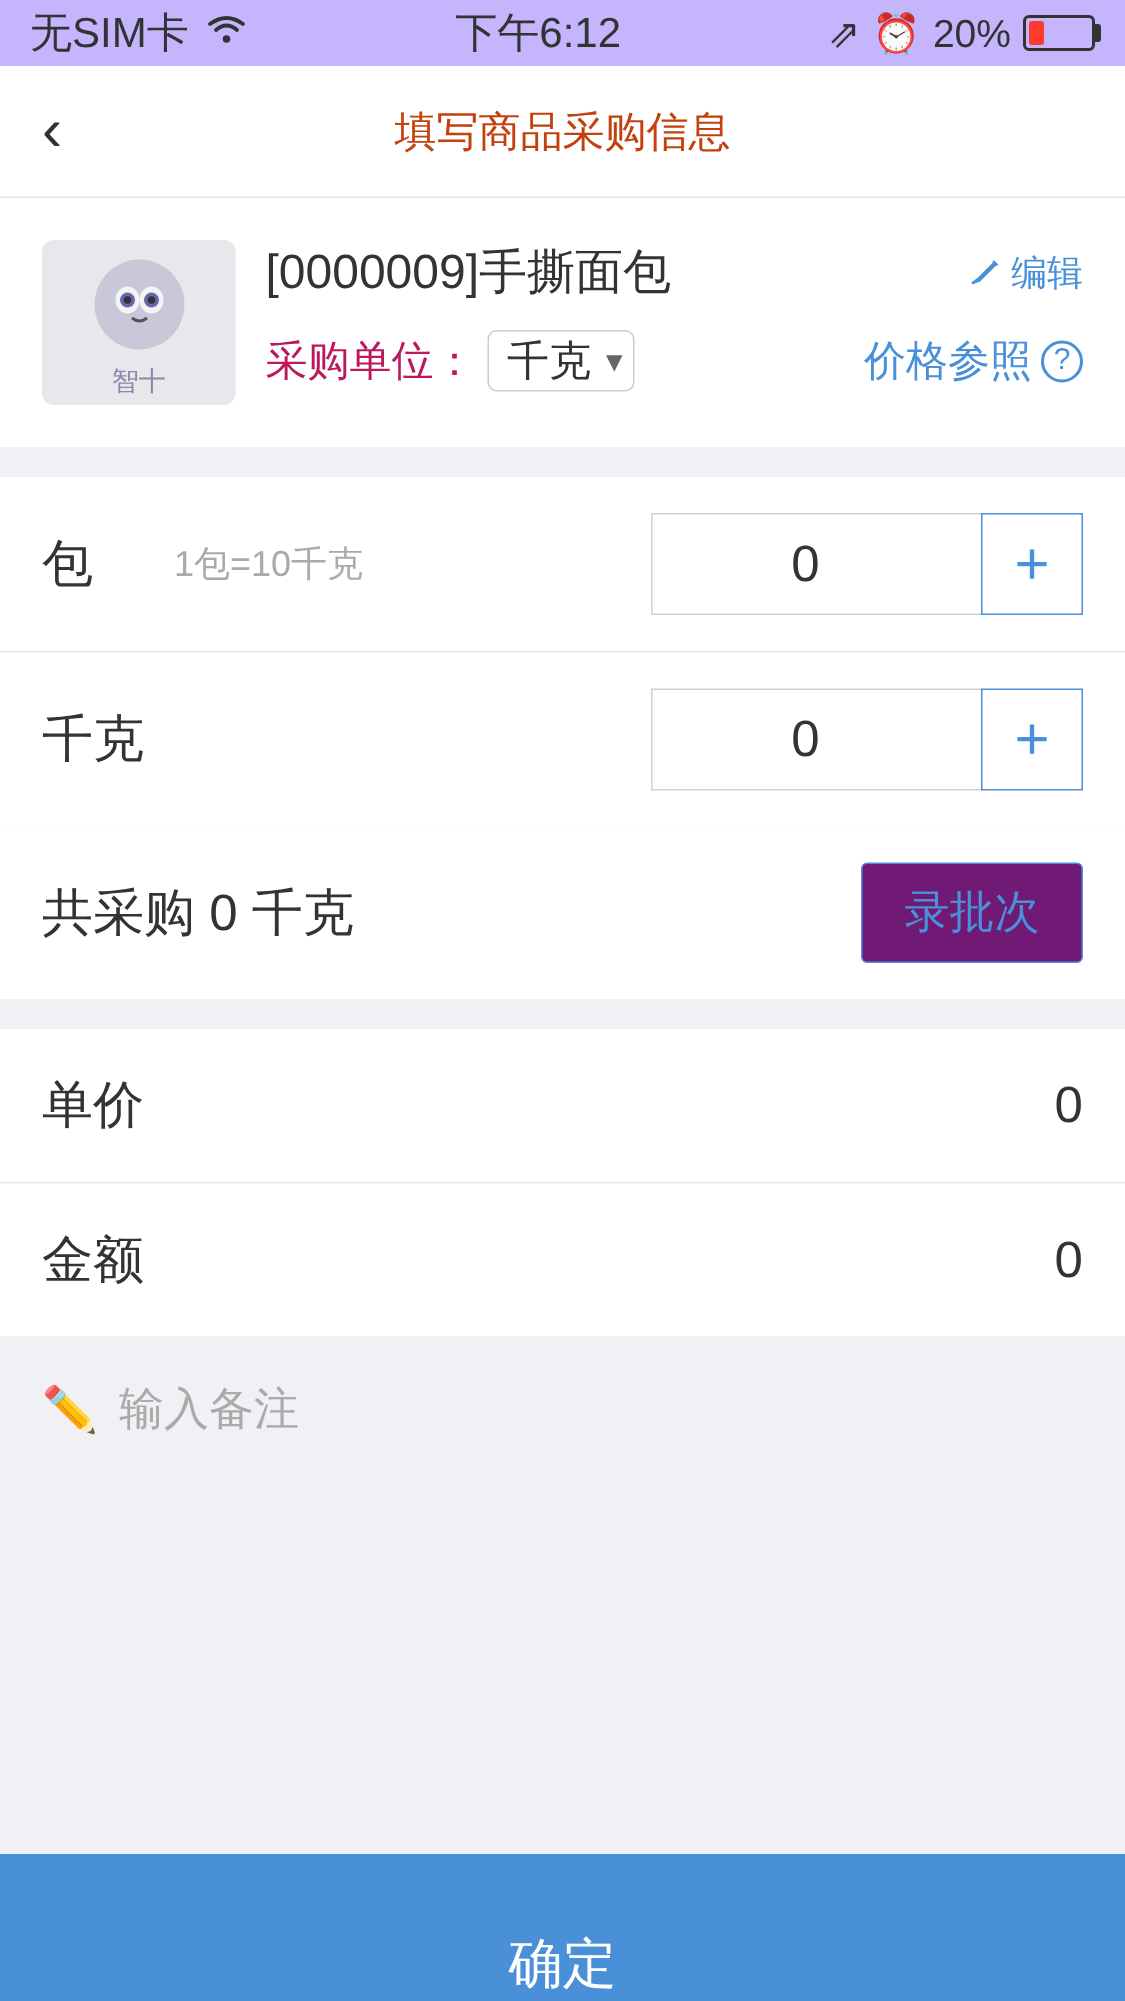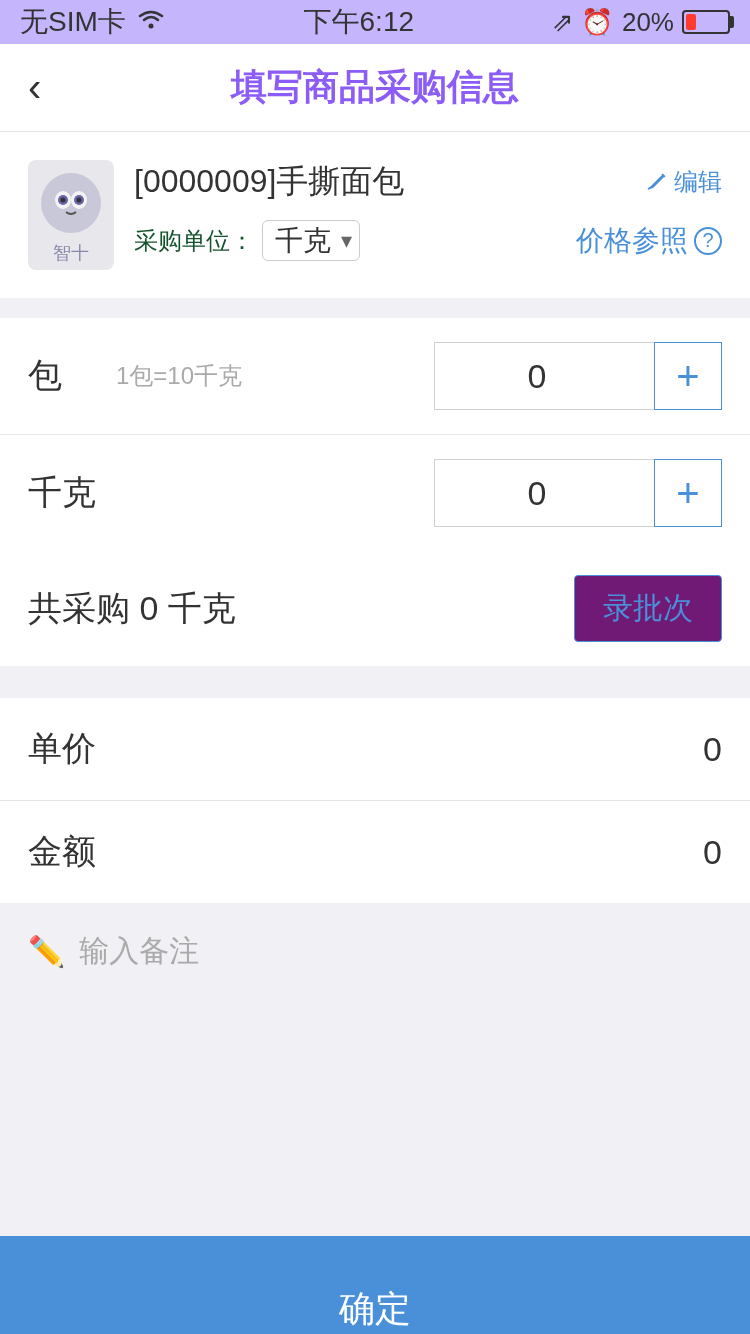--- a/index.html
+++ b/index.html
@@ -65,36 +65,36 @@
       border-bottom: 1px solid #e5e5e5;
     }
     .nav-back {
       position: absolute;
       left: 28px;
       font-size: 40px;
       color: #333;
       cursor: pointer;
     }
     .nav-title {
-      font-size: 36px;
-      font-weight: 700;
-      color: #8b5cf6;
+      font-size: 28px;
+      font-weight: 400;
+      color: #c2410c;
     }
 
     
     .product-card {
       background: #fff;
       padding: 28px 28px;
       display: flex;
       align-items: flex-start;
       gap: 20px;
       margin-top: 0;
     }
     .product-image {
-      width: 86px;
+      width: 129px;
       height: 110px;
       background: #e8e8ec;
       border-radius: 8px;
       display: flex;
       align-items: center;
       justify-content: center;
       flex-shrink: 0;
       color: #8a8aaa;
       font-size: 24px;
     }
@@ -123,22 +123,22 @@
       gap: 4px;
       cursor: pointer;
     }
     .product-unit-row {
       display: flex;
       align-items: center;
       justify-content: space-between;
       margin-top: 16px;
     }
     .unit-label {
-      font-size: 24px;
-      color: #14532d;
+      font-size: 28px;
+      color: #be185d;
     }
     .unit-select-wrap {
       position: relative;
       display: inline-flex;
       align-items: center;
     }
     .unit-select-wrap select {
       border: 1px solid #ccc;
       border-radius: 6px;
       padding: 4px 28px 4px 12px;
@@ -251,21 +251,21 @@
       background: #701a75;
       padding: 12px 28px;
       font-size: 30px;
       border-radius: 4px;
       cursor: pointer;
     }
 
     
     .info-section {
       background: #fff;
-      margin-top: 12px;
+      margin-top: 0;
     }
     .info-row {
       display: flex;
       align-items: center;
       justify-content: space-between;
       padding: 28px 28px;
       border-bottom: 1px solid #e5e5e5;
     }
     .info-row:last-child {
       border-bottom: none;

